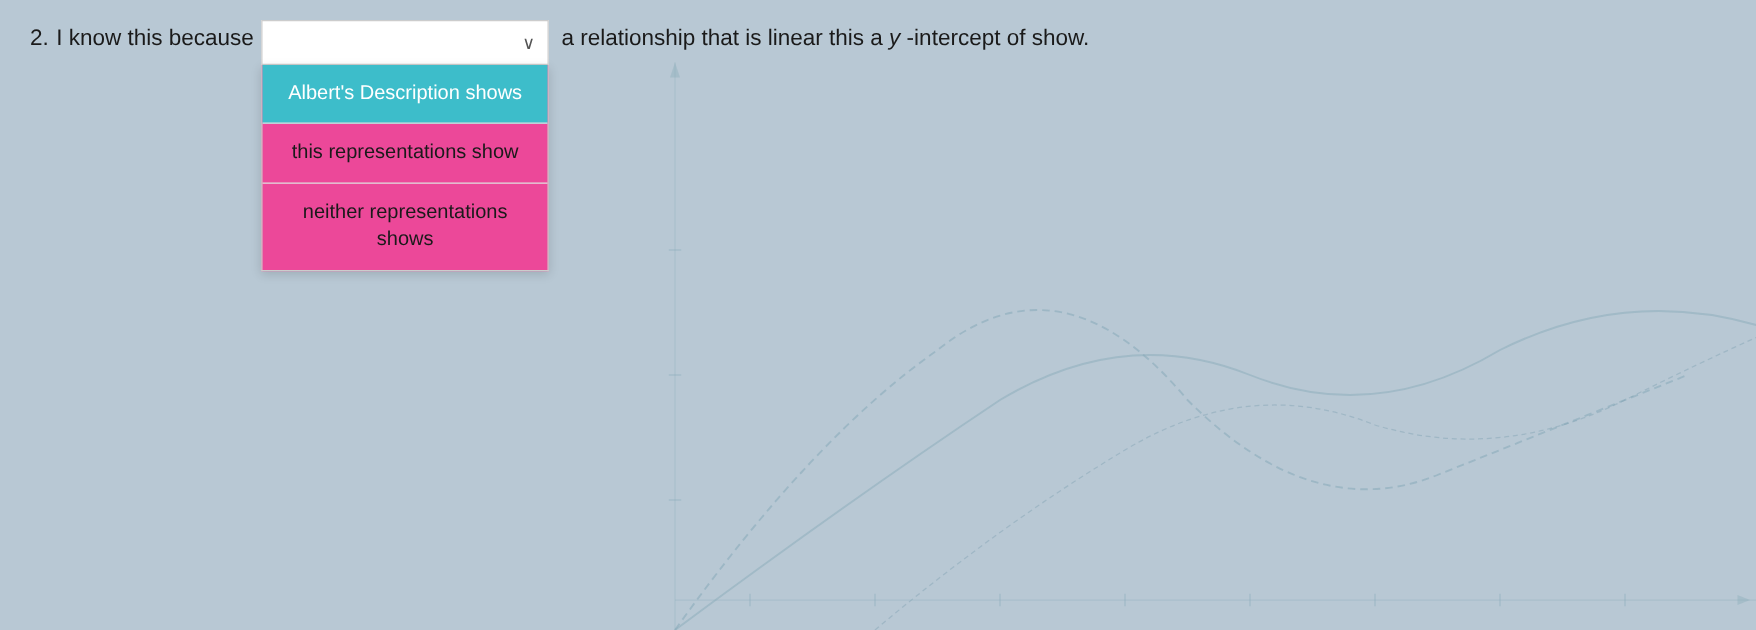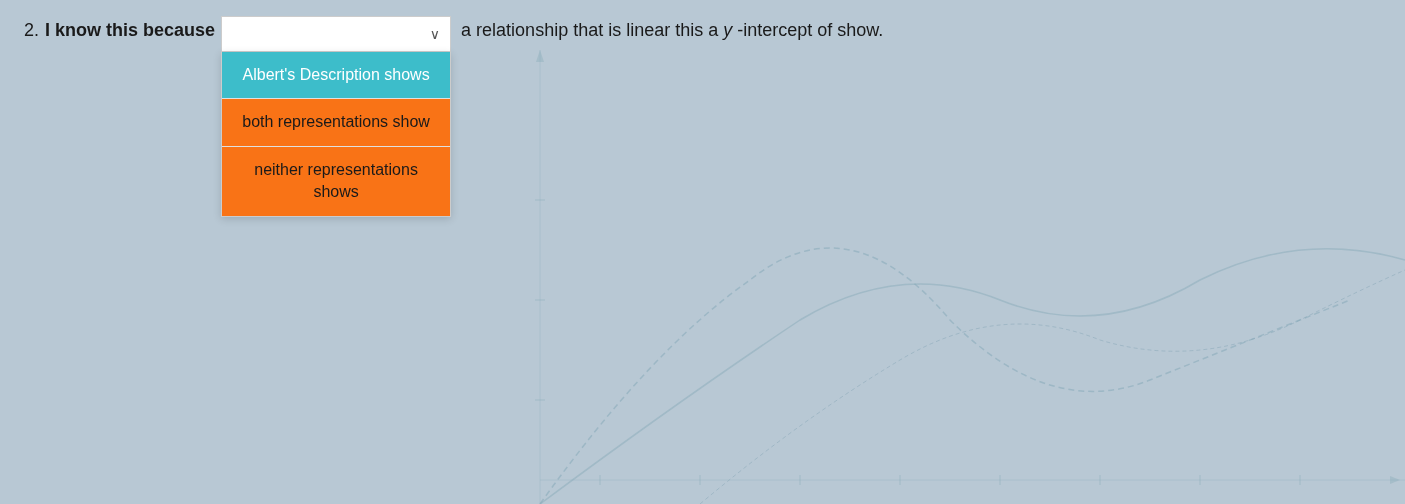--- a/index.html
+++ b/index.html
@@ -43,21 +43,20 @@
       white-space: nowrap;
       margin-right: 6px;
       padding-top: 4px;
     }
 
     .question-prefix {
       font-size: 18px;
       color: #1a1a1a;
       white-space: nowrap;
       padding-top: 4px;
-      font-weight: bold;
     }
 
     .dropdown-container {
       position: relative;
       margin: 0 6px;
     }
 
     .dropdown-trigger {
       display: flex;
       align-items: center;
@@ -75,21 +74,21 @@
     .dropdown-trigger .chevron {
       font-size: 14px;
       color: #555;
     }
 
     .dropdown-menu {
       position: absolute;
       top: 36px;
       left: 0;
       width: 230px;
-      background: #f97316;
+      background: #ec4899;
       border: 1px solid #ccc;
       border-top: none;
       z-index: 100;
       box-shadow: 0 2px 8px rgba(0,0,0,0.15);
     }
 
     .dropdown-item {
       padding: 12px 10px;
       text-align: center;
       font-size: 16px;
@@ -166,21 +165,21 @@
     <span class="question-number">2.</span>
     <span class="question-prefix">I know this because</span>
 
     <div class="dropdown-container">
       <div class="dropdown-trigger">
         <span></span>
         <span class="chevron">∨</span>
       </div>
       <div class="dropdown-menu">
         <div class="dropdown-item selected">Albert's Description shows</div>
-        <div class="dropdown-item">both representations show</div>
+        <div class="dropdown-item">this representations show</div>
         <div class="dropdown-item">neither representations shows</div>
       </div>
     </div>
 
     <span class="question-suffix">
       <span>a relationship that is linear this a</span>
       <span class="italic-y">y</span>
       <span>-intercept of show.</span>
     </span>
   </div>

